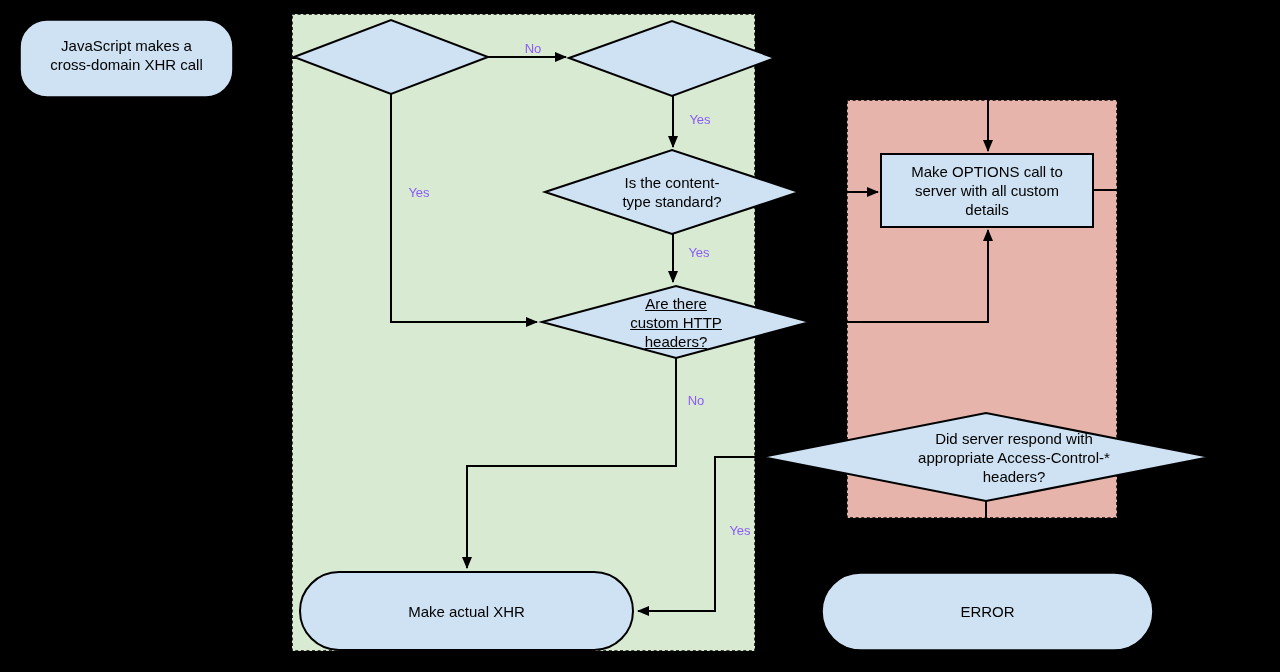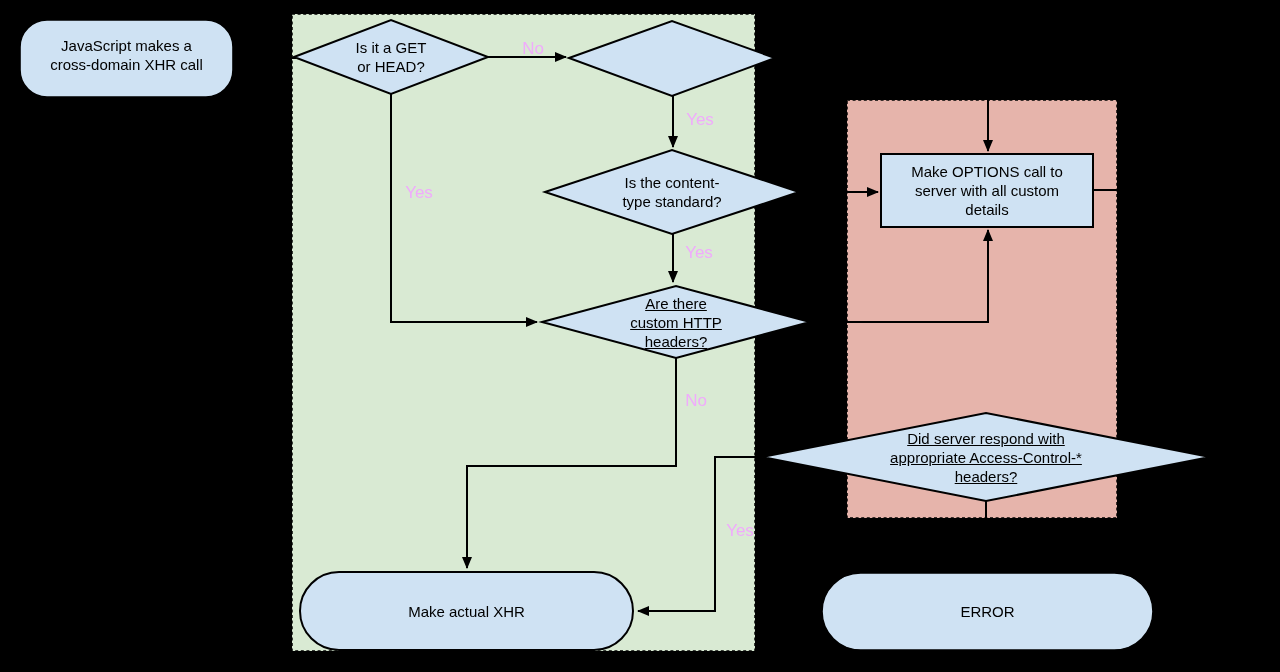--- a/index.html
+++ b/index.html
@@ -11,21 +11,21 @@
   .region{stroke:#000;stroke-width:1.5;stroke-dasharray:3 2.6;}
   .edge{fill:none;stroke:#000;stroke-width:2;}
   .shape{stroke:#000;stroke-width:2;}
   .shape-thin{stroke:#000;stroke-width:1.6;}
   .node-text{
     position:absolute;display:flex;align-items:center;justify-content:center;
     text-align:center;white-space:pre-line;font-size:15px;line-height:19px;color:#000;
   }
   .edge-label{
     position:absolute;transform:translate(-50%,-50%);
-    font-size:17px;line-height:16px;color:#f0abfc;white-space:nowrap;
+    font-size:13px;line-height:16px;color:#8b5cf6;white-space:nowrap;
   }
 </style>
 </head>
 <body>
 
 <div class="stage">
 
   <svg width="1280" height="672" viewBox="0 0 1280 672">
     <defs>
       <marker id="arrow" markerUnits="userSpaceOnUse" markerWidth="12" markerHeight="10" viewBox="0 0 12 10" refX="11" refY="5" orient="auto">
@@ -57,31 +57,29 @@
     <polygon class="shape" points="545,192 672,150 799,192 672,234" fill="#cfe2f3"></polygon>
     <polygon class="shape" points="542,322 676,286 810,322 676,358" fill="#cfe2f3"></polygon>
     <rect class="shape" x="881" y="154" width="212" height="73" fill="#cfe2f3"></rect>
     <polygon class="shape" points="762,457 986,413 1210,457 986,501" fill="#cfe2f3"></polygon>
     <rect class="shape" x="300" y="572" width="333" height="78" rx="39" ry="39" fill="#cfe2f3"></rect>
     <rect class="shape-thin" x="822" y="573" width="331" height="77" rx="38.5" ry="38.5" fill="#cfe2f3"></rect>
   </svg>
 
   <div class="node-text" style="left:20px;top:20px;width:213px;height:70px;">JavaScript makes a
 cross-domain XHR call</div>
-  <div class="node-text" style="left:294px;top:20px;width:194px;height:74px;">Is it a GET
-or HEAD?</div>
   <div class="node-text" style="left:545px;top:150px;width:254px;height:84px;">Is the content-
 type standard?</div>
   <div class="node-text" style="left:542px;top:286px;width:268px;height:72px;text-decoration:underline;">Are there
 custom HTTP
 headers?</div>
   <div class="node-text" style="left:881px;top:154px;width:212px;height:73px;">Make OPTIONS call to
 server with all custom
 details</div>
-  <div class="node-text" style="left:762px;top:413px;width:448px;height:88px;text-decoration:underline;">Did server respond with
+  <div class="node-text" style="left:790px;top:413px;width:448px;height:88px;">Did server respond with
 appropriate Access-Control-*
 headers?</div>
   <div class="node-text" style="left:300px;top:572px;width:333px;height:78px;">Make actual XHR</div>
   <div class="node-text" style="left:822px;top:573px;width:331px;height:77px;">ERROR</div>
 
   <div class="edge-label" style="left:533px;top:49px;">No</div>
   <div class="edge-label" style="left:419px;top:193px;">Yes</div>
   <div class="edge-label" style="left:700px;top:120px;">Yes</div>
   <div class="edge-label" style="left:699px;top:253px;">Yes</div>
   <div class="edge-label" style="left:696px;top:401px;">No</div>

